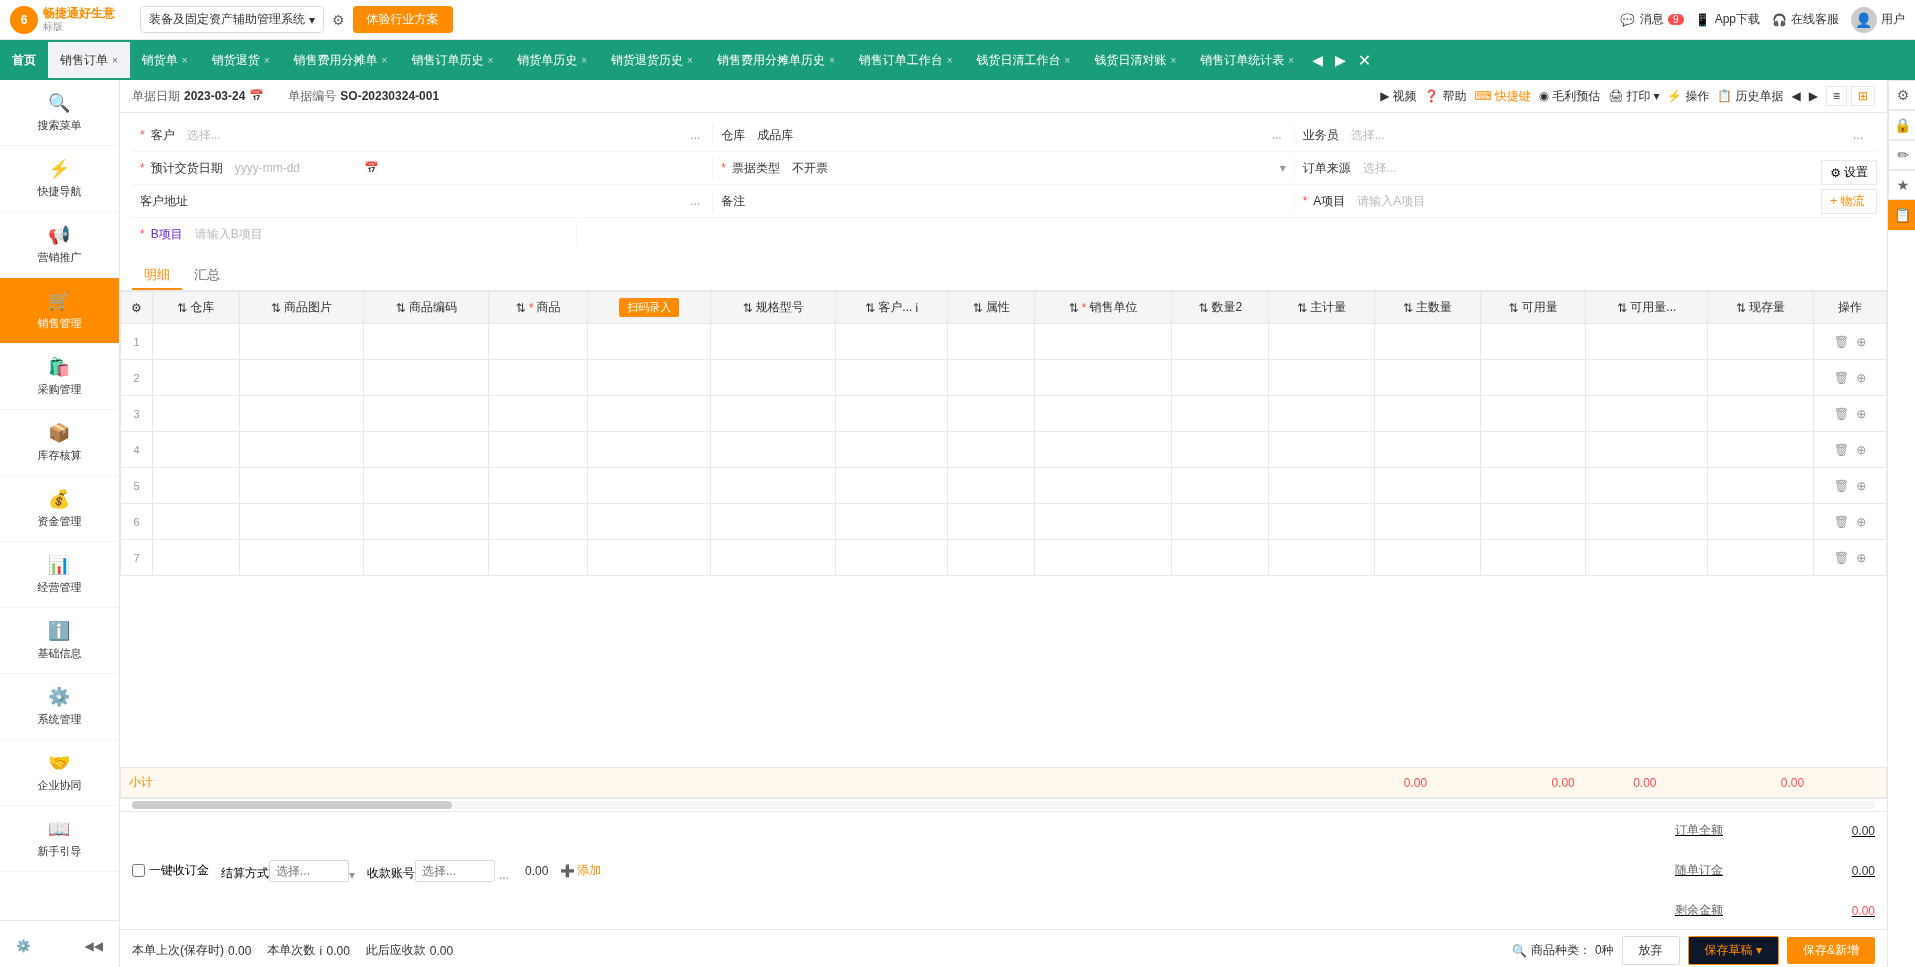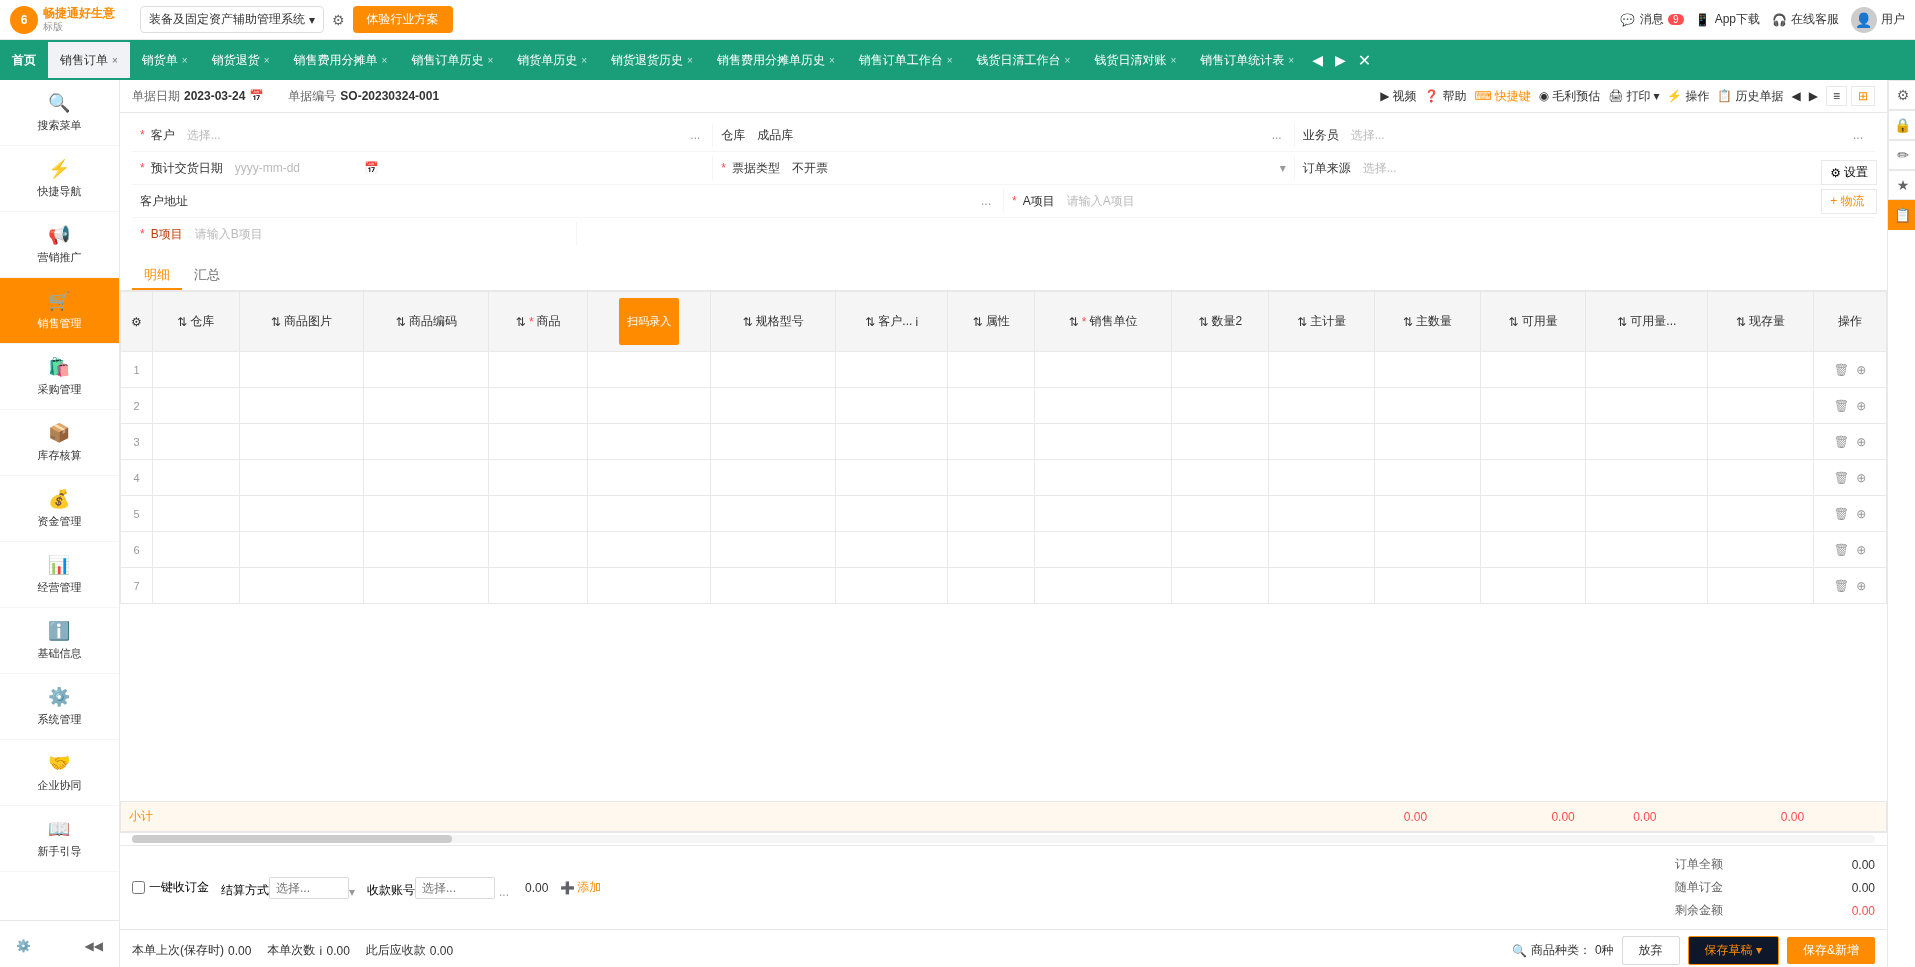--- a/index.html
+++ b/index.html
@@ -59,21 +59,21 @@
     .tabs-row { display: flex; align-items: center; padding: 6px 12px 0; border-bottom: 1px solid #e8e8e8; background: #fff; }
     .tab-item { padding: 4px 12px; cursor: pointer; font-size: 13px; color: #666; border-bottom: 2px solid transparent; }
     .tab-item.active { color: #ff8c00; border-bottom: 2px solid #ff8c00; font-weight: 500; }
     
     
     .table-wrap { overflow-x: auto; overflow-y: auto; flex: 1; }
     .data-table { width: 100%; border-collapse: collapse; min-width: 1300px; }
     .data-table th { background: #f5f5f5; border: 1px solid #e8e8e8; padding: 6px 8px; color: #333; font-weight: 500; white-space: nowrap; font-size: 12px; text-align: center; }
     .data-table td { border: 1px solid #e8e8e8; padding: 4px 6px; text-align: center; font-size: 12px; color: #333; height: 36px; }
     .row-num { color: #999; font-size: 11px; }
-    .scan-btn { background: #ff8c00; color: #fff; border: none; padding: 16px 8px; border-radius: 2px; cursor: pointer; font-size: 11px; }
+    .scan-btn { background: #ff8c00; color: #fff; border: none; padding: 2px 8px; border-radius: 2px; cursor: pointer; font-size: 11px; }
     .th-sort { display: flex; align-items: center; justify-content: center; gap: 3px; }
     
     
     .table-footer { background: #fef8ef; border: 1px solid #e8e8e8; padding: 6px 8px; display: flex; align-items: center; }
     .footer-label { color: #ff8c00; font-weight: 500; font-size: 12px; min-width: 40px; }
     .footer-cell { flex: 1; text-align: right; padding: 0 8px; color: #ff4d4f; font-size: 12px; }
     
     
     .bottom-area { background: #fff; border-top: 1px solid #e8e8e8; padding: 8px 12px; display: flex; align-items: center; gap: 12px; }
     .checkbox-item { display: flex; align-items: center; gap: 4px; }
@@ -373,30 +373,34 @@
           </div>
         </div>
 
         <div class="form-border-row">
           <div class="form-cell">
             <span style="color:#333;white-space:nowrap;">客户地址</span>
             <input class="form-input" type="text" style="flex: 1 1 0%; border: none; outline: none;">
             <span class="ellipsis-btn">...</span>
           </div>
           <div class="form-cell">
+            <span style="color:#333;">备注</span>
+            <input class="form-input" type="text" style="flex: 1 1 0%; border: none; outline: none;">
+          </div>
+          <div class="form-cell">
             <span style="color:#ff4d4f;font-size:12px;">*</span>
             <span style="color:#333;white-space:nowrap;">A项目</span>
             <input class="form-input" type="text" style="flex: 1 1 0%; border: none; outline: none; color: rgb(187, 187, 187);" placeholder="请输入A项目">
           </div>
         </div>
 
         <div class="form-border-row" style="border-bottom:none;">
           <div class="form-cell" style="flex:0.5;">
             <span style="color:#ff4d4f;font-size:12px;">*</span>
-            <span style="color:#c2410c;white-space:nowrap;">B项目</span>
+            <span style="color:#6d28d9;white-space:nowrap;">B项目</span>
             <input class="form-input" type="text" style="flex: 1 1 0%; border: none; outline: none; color: rgb(187, 187, 187);" placeholder="请输入B项目">
           </div>
           <div class="form-cell" style="flex:1.5;"></div>
         </div>
       </div>
 
       <div class="tabs-row">
         <div class="tab-item active">明细</div>
         <div class="tab-item">汇总</div>
       </div>
@@ -701,21 +705,21 @@
             <span>收款账号</span>
             <input class="bottom-input" type="text" placeholder="选择..." style="">
             <span class="ellipsis-btn">...</span>
           </div>
           <span style="color:#333;">0.00</span>
           <span style="color:#ff8c00;cursor:pointer;font-size:12px;display:flex;align-items:center;gap:2px;">
             <span>➕</span>
             <span>添加</span>
           </span>
 
-          <div style="margin-left:auto;display:flex;flex-direction:column;gap:2px;min-width:200px;">
+          <div style="margin-left:auto;display:flex;flex-direction:column;gap:19px;min-width:200px;text-decoration:underline;">
             <div class="summary-row">
               <span class="summary-label">订单全额</span>
               <span class="summary-value">0.00</span>
             </div>
             <div class="summary-row">
               <span class="summary-label">随单订金</span>
               <span class="summary-value">0.00</span>
             </div>
             <div class="summary-row">
               <span class="summary-label">剩余金额</span>

